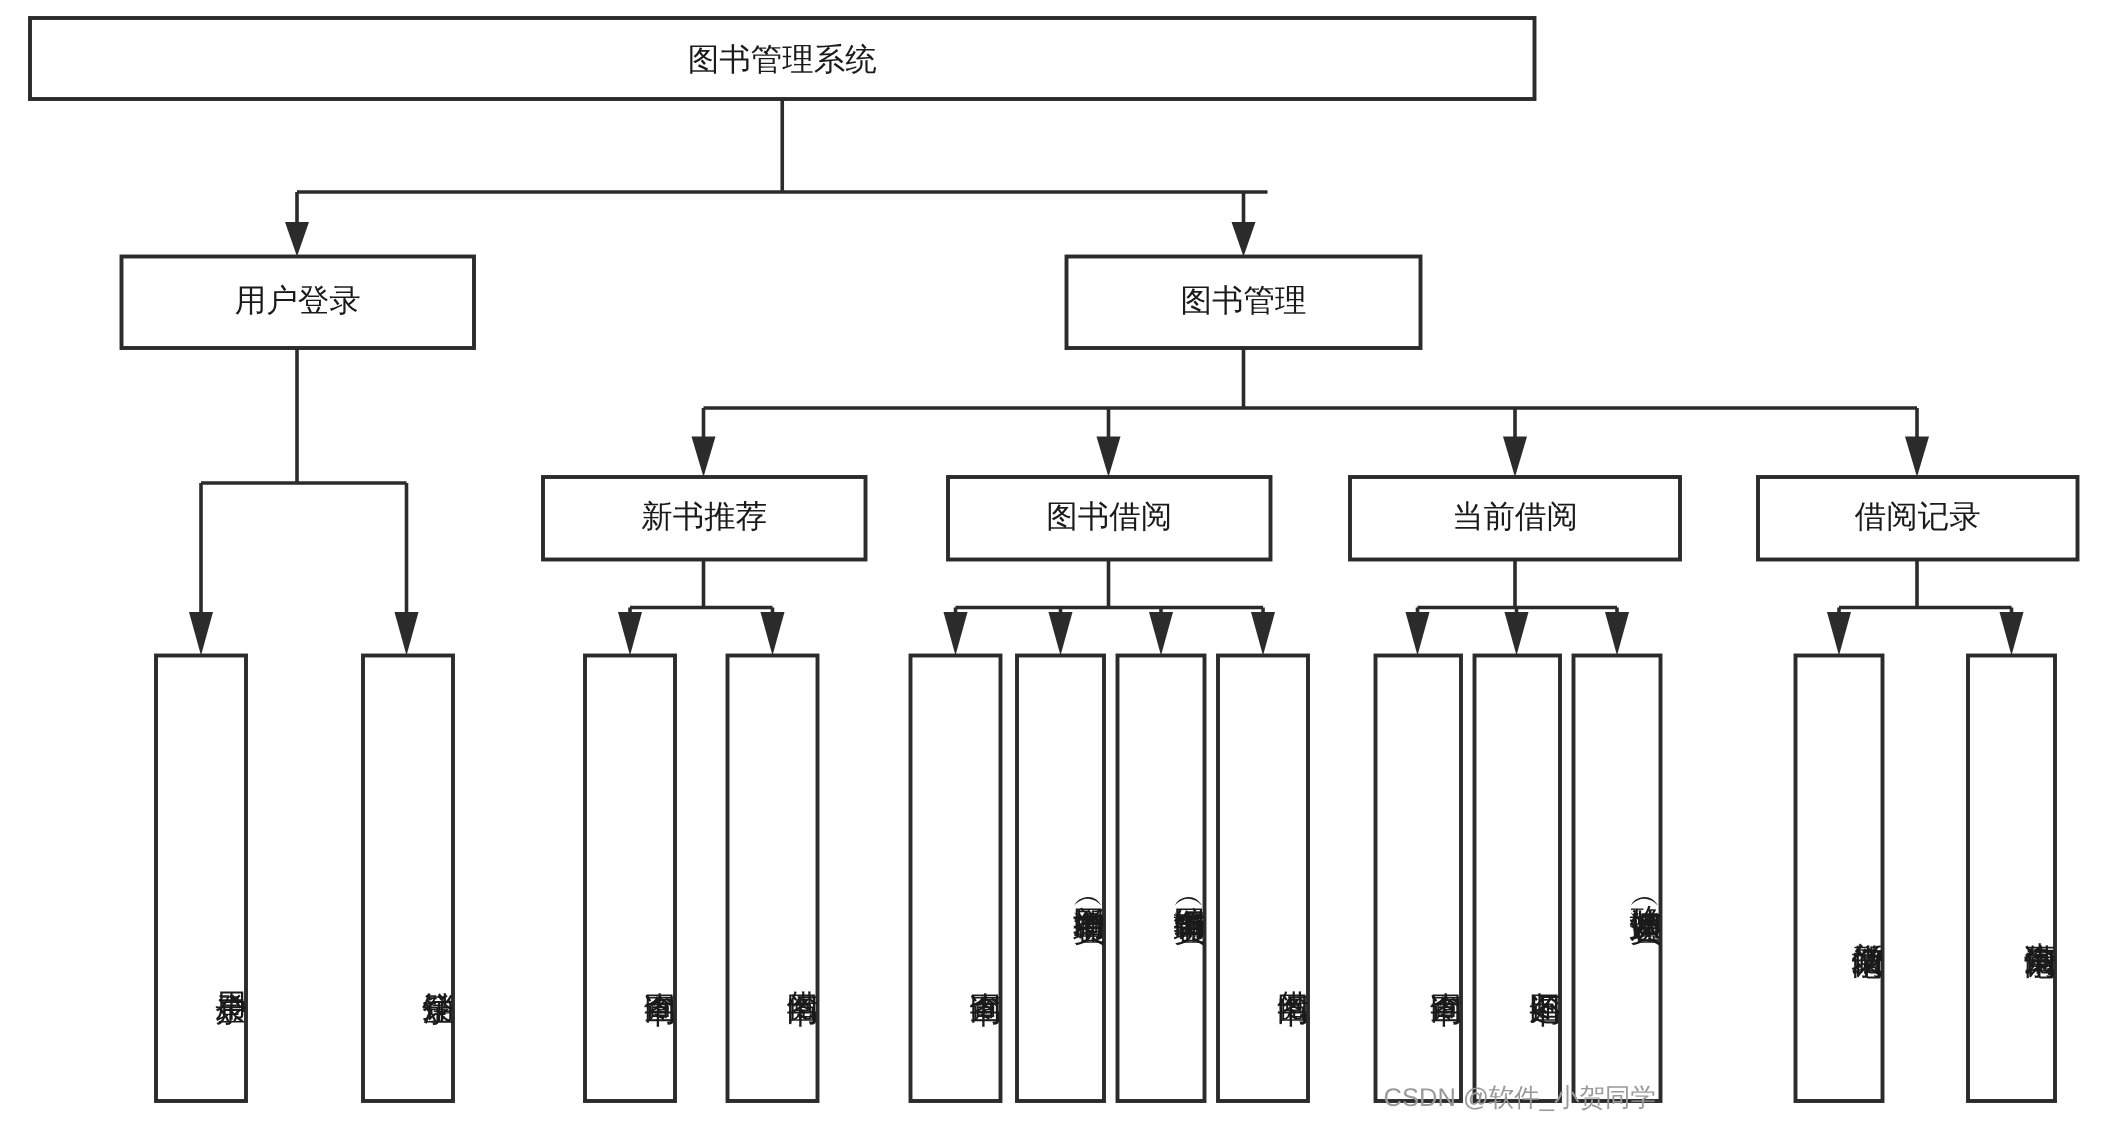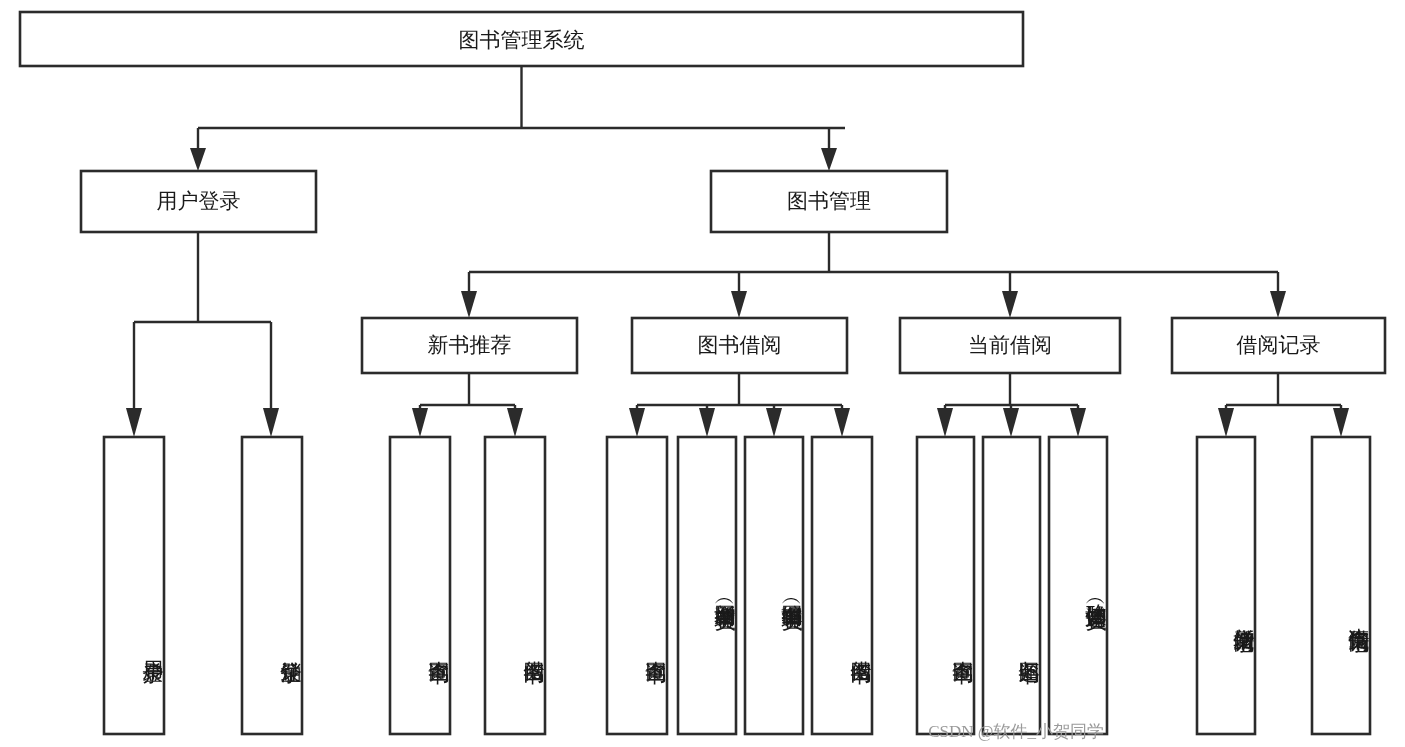--- a/index.html
+++ b/index.html
@@ -61,21 +61,21 @@
     text-align: center;
     display: flex;
     align-items: flex-start;
     justify-content: center;
     pointer-events: none;
   }
   .watermark {
     position: absolute;
     right: 8px;
     bottom: 4px;
-    font-family: Liberation Serif, serif;
+    font-family: Liberation Sans, sans-serif;
     font-size: 17px;
     color: #9a9a9a;
     white-space: nowrap;
   }
 </style>
 </head>
 <body>
 
 <div id="diagram-root">
 

